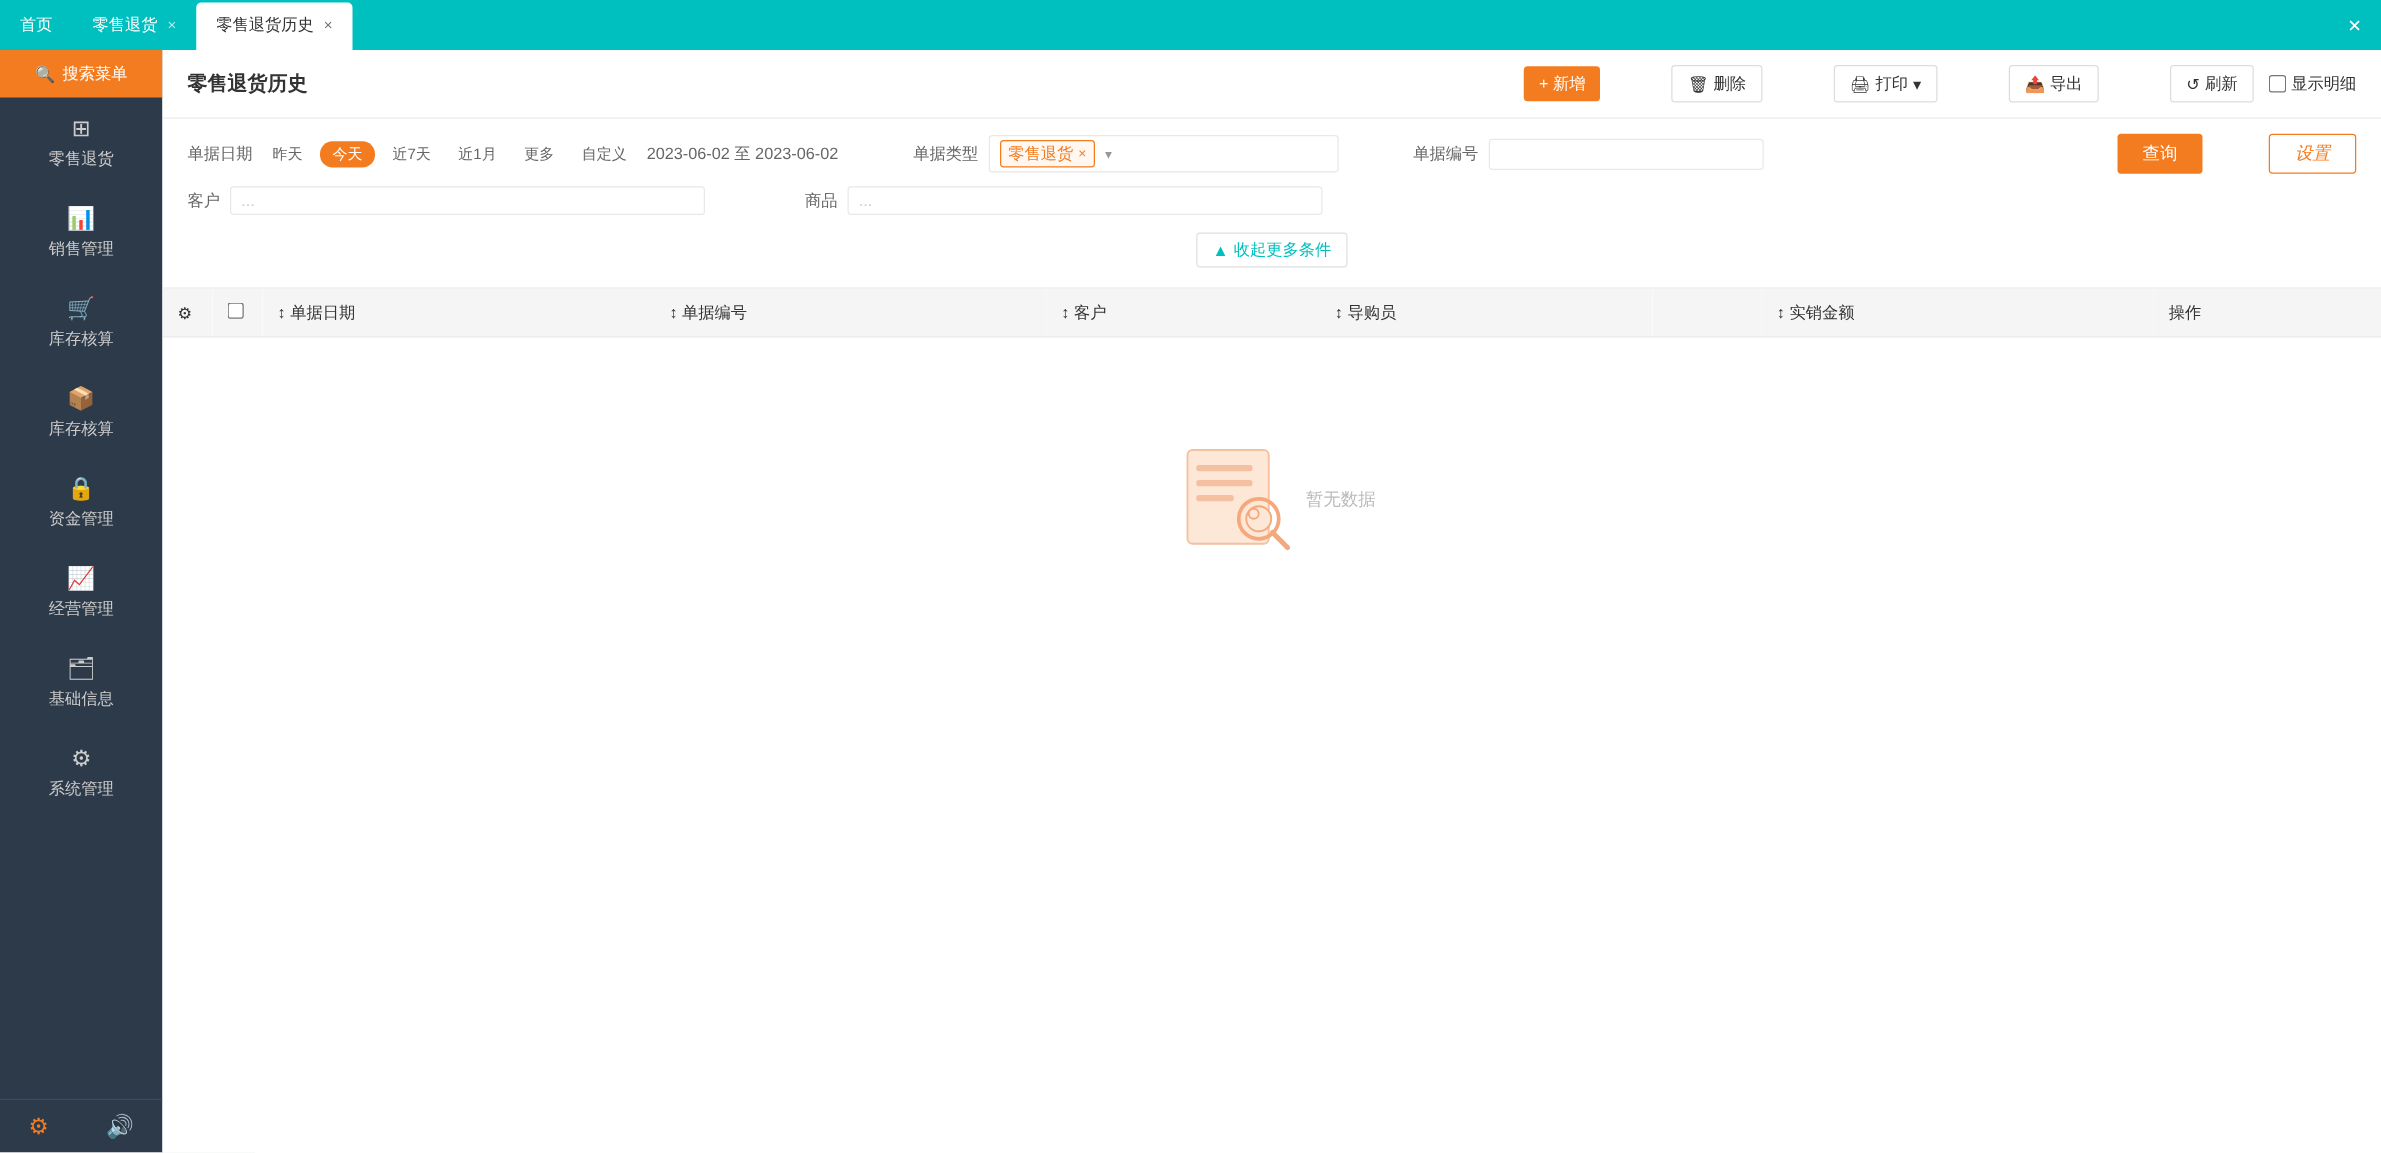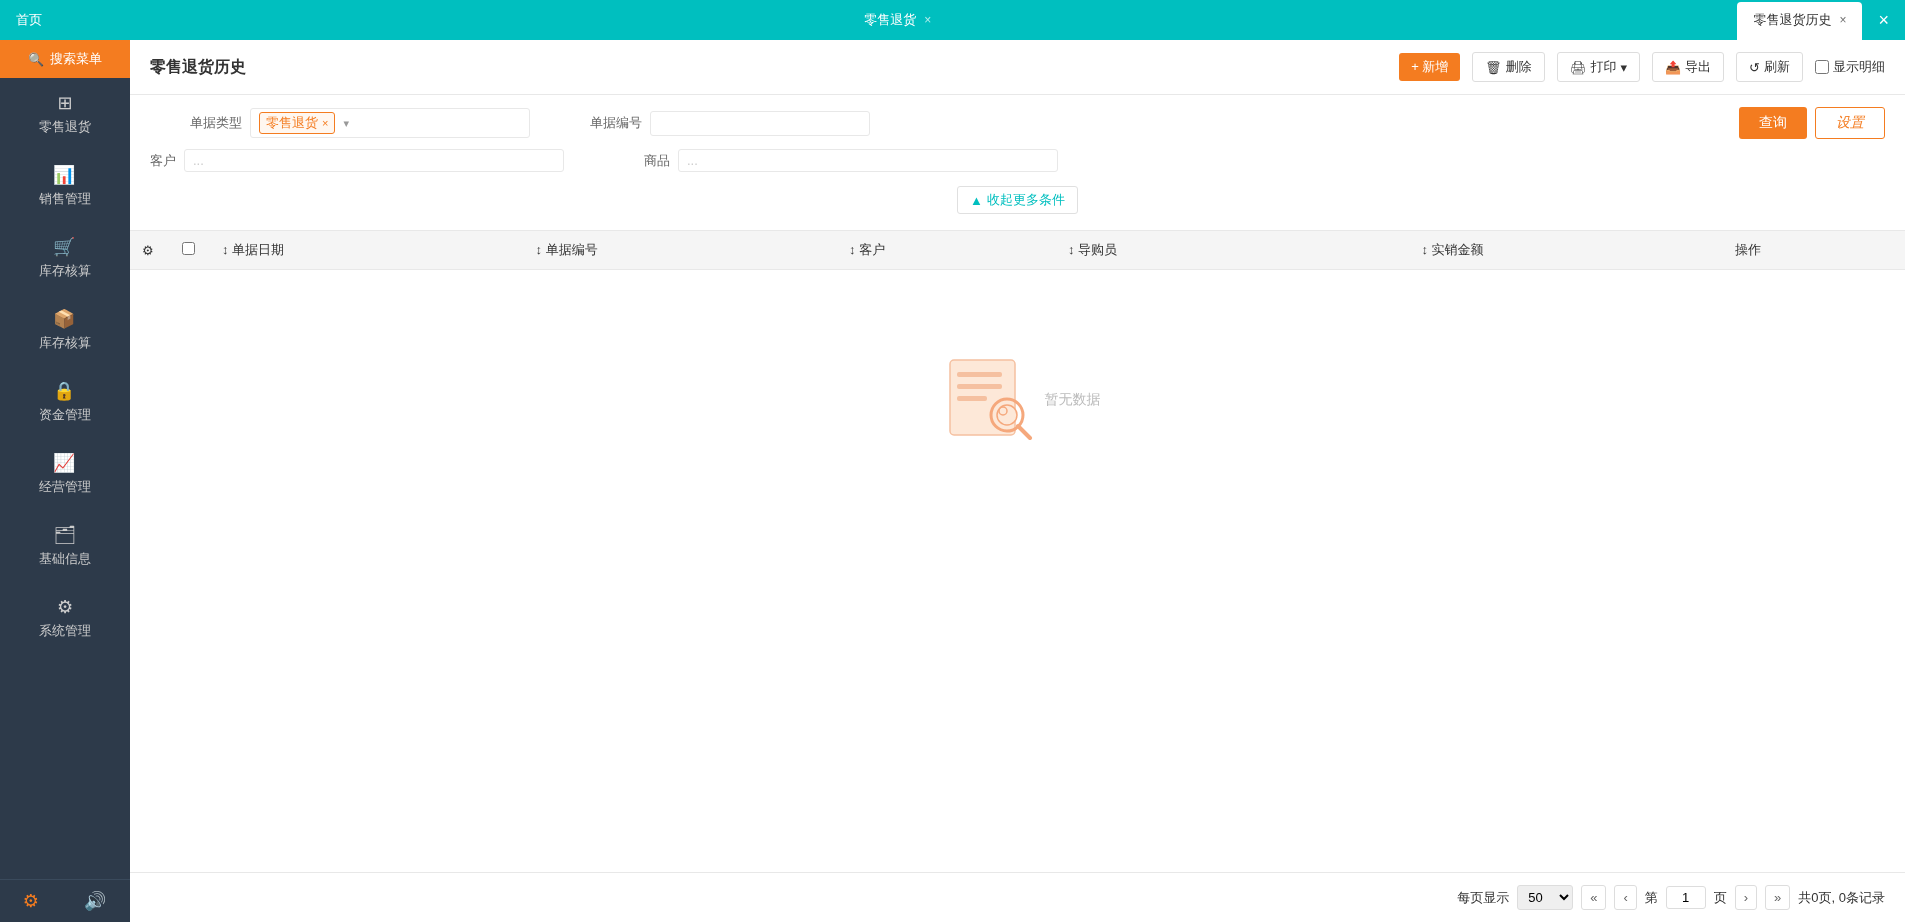--- a/index.html
+++ b/index.html
@@ -3,21 +3,21 @@
   <meta charset="utf-8">
   <style>
     * { box-sizing: border-box; margin: 0; padding: 0; font-family: 'Microsoft YaHei', Arial, sans-serif; font-size: 13px; }
     body { display: flex; flex-direction: column; height: 922px; overflow: hidden; background: #f5f5f5; }
 
     
     .topbar {
       display: flex; align-items: center; background: #00bfbf; height: 40px; min-height: 40px;
       padding: 0; color: white; position: relative;
     }
-    .topbar-tabs { display: flex; align-items: center; flex: 1; height: 100%; justify-content: space-between; }
+    .topbar-tabs { display: flex; align-items: center; flex: 1; height: 100%; }
     .tab {
       display: flex; align-items: center; padding: 0 16px; height: 100%; cursor: pointer;
       font-size: 13px; color: white; white-space: nowrap; position: relative;
     }
     .tab.active { background: white; color: #333; border-radius: 4px 4px 0 0; margin-top: 4px; padding-bottom: 4px; }
     .tab .close-icon { margin-left: 8px; font-size: 12px; cursor: pointer; opacity: 0.7; }
     .tab.active .close-icon { color: #333; }
     .topbar-close { padding: 0 16px; color: white; font-size: 18px; cursor: pointer; }
 
     
@@ -46,21 +46,21 @@
     
     .content { flex: 1; display: flex; flex-direction: column; overflow: hidden; background: #f0f2f5; }
 
     
     .page-header {
       background: white; padding: 12px 20px; display: flex; align-items: center; justify-content: space-between;
       border-bottom: 1px solid #e8e8e8;
     }
     .page-title { font-size: 16px; font-weight: bold; color: #333; }
     .page-actions { display: flex; align-items: center; gap: 12px; }
-    .btn { display: flex; align-items: center; gap: 4px; padding: 5px 12px; border-radius: 3px; cursor: pointer; font-size: 13px; border: 1px solid #ddd; background: white; color: #333; }
+    .btn { display: flex; align-items: center; gap: 4px; padding: 5px 12px; border-radius: 3px; cursor: pointer; font-size: 13px; border: 1px solid #ddd; background: white; color: #333; margin-left: 45px; }
     .btn-orange { background: #f47c20; color: white; border: none; }
     .btn-orange-outline { background: white; color: #f47c20; border: 1px solid #f47c20; font-style: italic; }
     .checkbox-display { display: flex; align-items: center; gap: 4px; font-size: 13px; color: #333; }
     .checkbox-display input[type=checkbox] { width: 14px; height: 14px; }
 
     
     .filter-area { background: white; padding: 12px 20px; border-bottom: 1px solid #e8e8e8; }
     .filter-row { display: flex; align-items: center; gap: 20px; margin-bottom: 10px; flex-wrap: wrap; }
     .filter-item { display: flex; align-items: center; gap: 8px; }
     .filter-label { color: #666; font-size: 13px; white-space: nowrap; }
@@ -206,20 +206,34 @@
         <div class="checkbox-display">
           <input type="checkbox" style="">
           <span>显示明细</span>
         </div>
       </div>
     </div>
 
     <div class="filter-area">
       <div class="filter-row">
 
+        <div class="filter-item">
+          <span class="filter-label">单据日期</span>
+          <div class="date-options">
+            <button class="date-btn">昨天</button>
+            <button class="date-btn active">今天</button>
+            <button class="date-btn">近7天</button>
+            <button class="date-btn">近1月</button>
+            <button class="date-btn">更多</button>
+            <button class="date-btn">自定义</button>
+          </div>
+          <div class="date-range">
+            <span>2023-06-02 至 2023-06-02</span>
+          </div>
+        </div>
 
         <div class="filter-item" style="margin-left:40px;">
           <span class="filter-label">单据类型</span>
           <div class="tag-input" style="min-width:280px;">
             <div class="tag">
               <span>零售退货</span>
               <span class="tag-close">×</span>
             </div>
             <span class="dropdown-arrow">▾</span>
           </div>
@@ -306,31 +320,15 @@
                   <circle cx="68" cy="61" r="4" fill="none" stroke="#f5a87c" stroke-width="1.5"></circle>
                 </svg>
                 <span class="empty-text">暂无数据</span>
               </div>
             </td>
           </tr>
         </tbody>
       </table>
     </div>
 
-    <div class="pagination">
-      <span>每页显示</span>
-      <select class="page-select">
-        <option>50</option>
-        <option>100</option>
-        <option>200</option>
-      </select>
-      <button class="page-btn">«</button>
-      <button class="page-btn">‹</button>
-      <span>第</span>
-      <input class="page-input" type="text" value="1" style="">
-      <span>页</span>
-      <button class="page-btn">›</button>
-      <button class="page-btn">»</button>
-      <span>共0页, 0条记录</span>
-    </div>
 
   </div>
 </div>
 
 </body></html>

